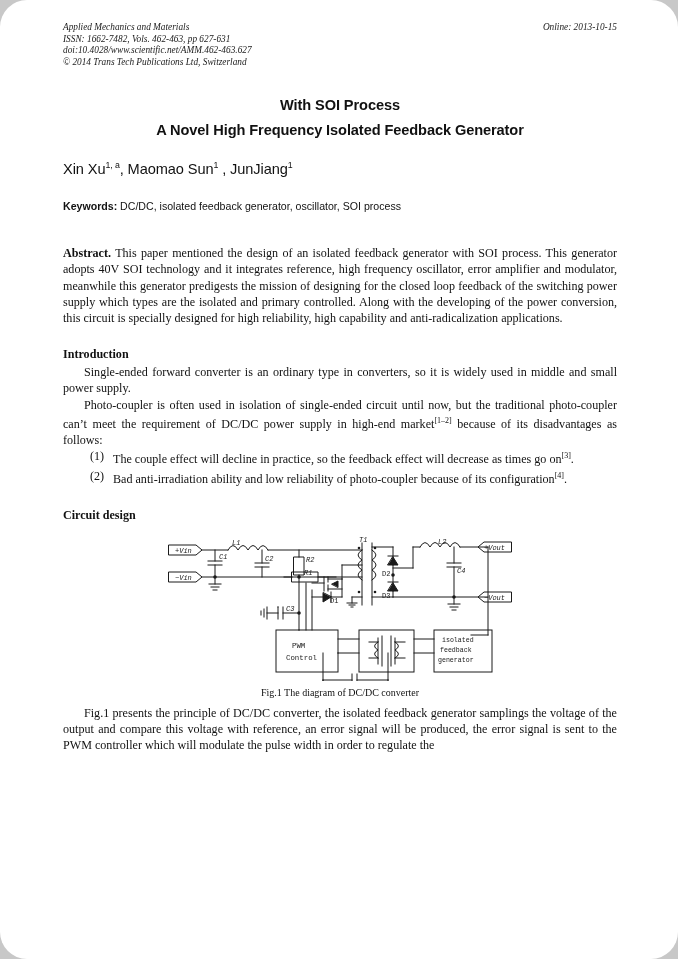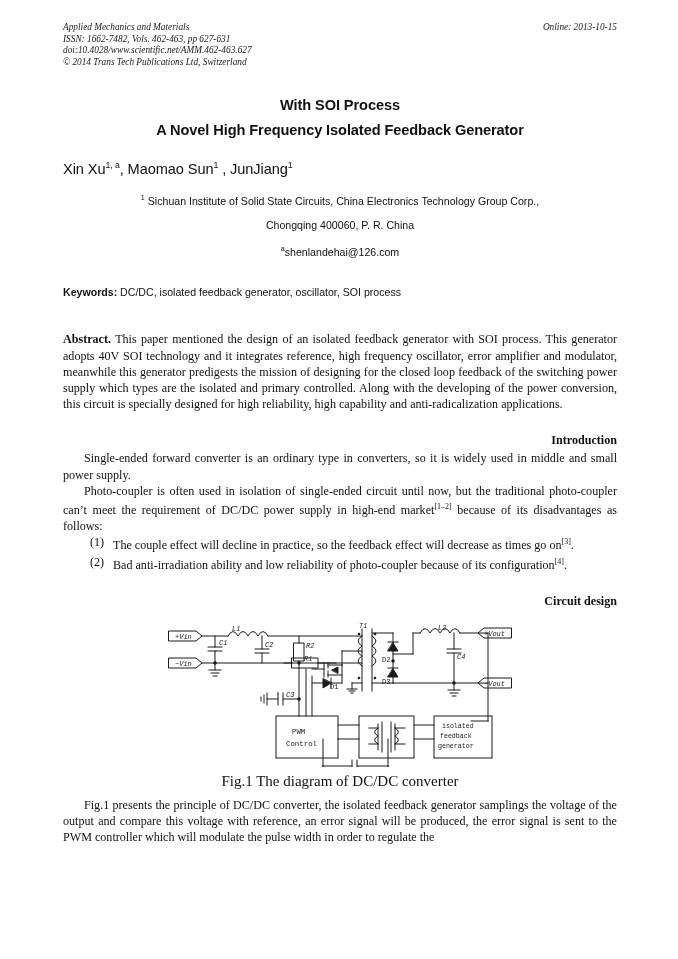--- a/index.html
+++ b/index.html
@@ -10,20 +10,21 @@
   .page {
     position: relative;
     width: 678px;
     height: 959px;
     margin: 0 auto;
     background: #ffffff;
     box-sizing: border-box;
     overflow: hidden;
     font-family: "Liberation Serif", "DejaVu Serif", serif;
     color: #111111;
+    border-radius: 27px;
   }
   .content {
     position: absolute;
     left: 63px;
     top: 22px;
     width: 554px;
   }
 
   
   .runhead {
@@ -90,21 +91,20 @@
     text-align: justify;
     text-justify: inter-word;
   }
   .abstract b { font-weight: bold; }
 
   .sec-head {
     font-weight: bold;
     font-size: 12.1px;
     margin-top: 21px;
     margin-bottom: 2px;
-    text-align: right;
   }
   p.body {
     margin: 0;
     font-size: 12.1px;
     line-height: 16.2px;
     text-align: justify;
     text-justify: inter-word;
     text-indent: 21px;
   }
   sup.ref { font-size: 8px; vertical-align: super; }
@@ -129,21 +129,21 @@
   }
 
   
   .figwrap {
     margin-top: 12px;
     display: flex;
     justify-content: center;
   }
   .figcap {
     text-align: center;
-    font-size: 15px;
+    font-size: 10px;
     margin-top: 6px;
     margin-bottom: 7px;
   }
   svg.circuit { display: block; }
   svg.circuit text {
     font-family: "Liberation Mono", "DejaVu Sans Mono", monospace;
     fill: #1a1a1a;
   }
 </style>
 </head>
@@ -162,25 +162,20 @@
 
     <div class="title">
       <div>With SOI Process</div>
       <div>A Novel High Frequency Isolated Feedback Generator</div>
     </div>
 
     <div class="authors">
       <span>Xin Xu</span><sup>1, a</sup><span>, </span><span>Maomao Sun</span><sup>1</sup><span> , </span><span>JunJiang</span><sup>1</sup>
     </div>
 
-    <div class="affil">
-      <span class="l1"><sup>1</sup><span> Sichuan  Institute of Solid State Circuits, China Electronics Technology Group Corp.,</span></span>
-      <span class="l2">Chongqing 400060, P. R. China</span>
-      <span class="l3"><sup>a</sup><span>shenlandehai@126.com</span></span>
-    </div>
 
     <div class="keywords">
       <b>Keywords:</b><span> DC/DC, isolated feedback generator, oscillator, SOI process</span>
     </div>
 
     <div class="abstract">
       <b>Abstract.</b><span> This paper mentioned the design of an isolated feedback generator with SOI process. This generator adopts 40V SOI technology and it integrates reference, high frequency oscillator, error amplifier and modulator, meanwhile this generator predigests the mission of designing for the closed loop feedback of the switching power supply which types are the isolated and primary controlled. Along with the developing of the power conversion, this circuit is specially designed for high reliability, high capability and anti-radicalization applications.</span>
     </div>
 
     <div class="sec-head">Introduction</div>

